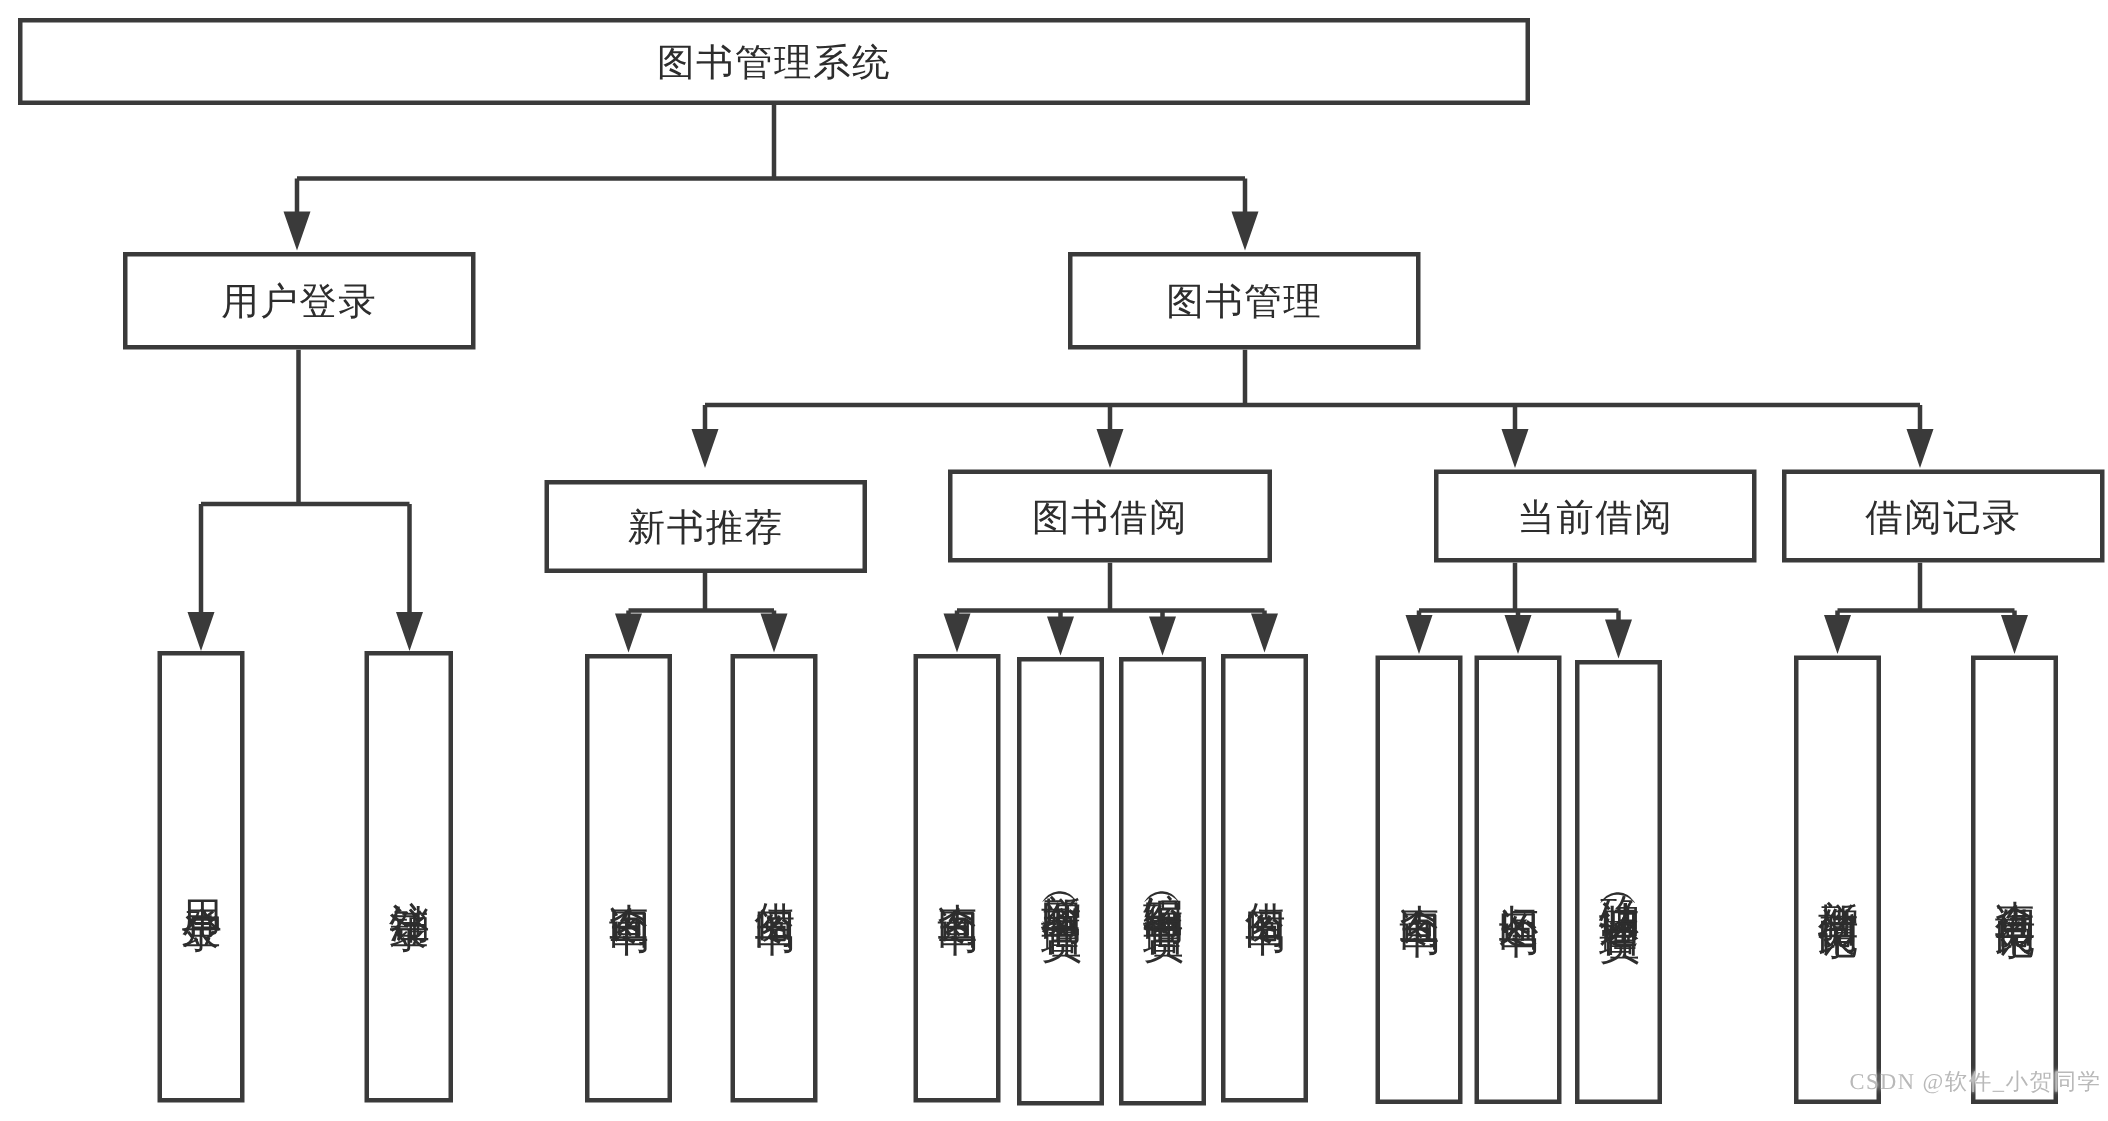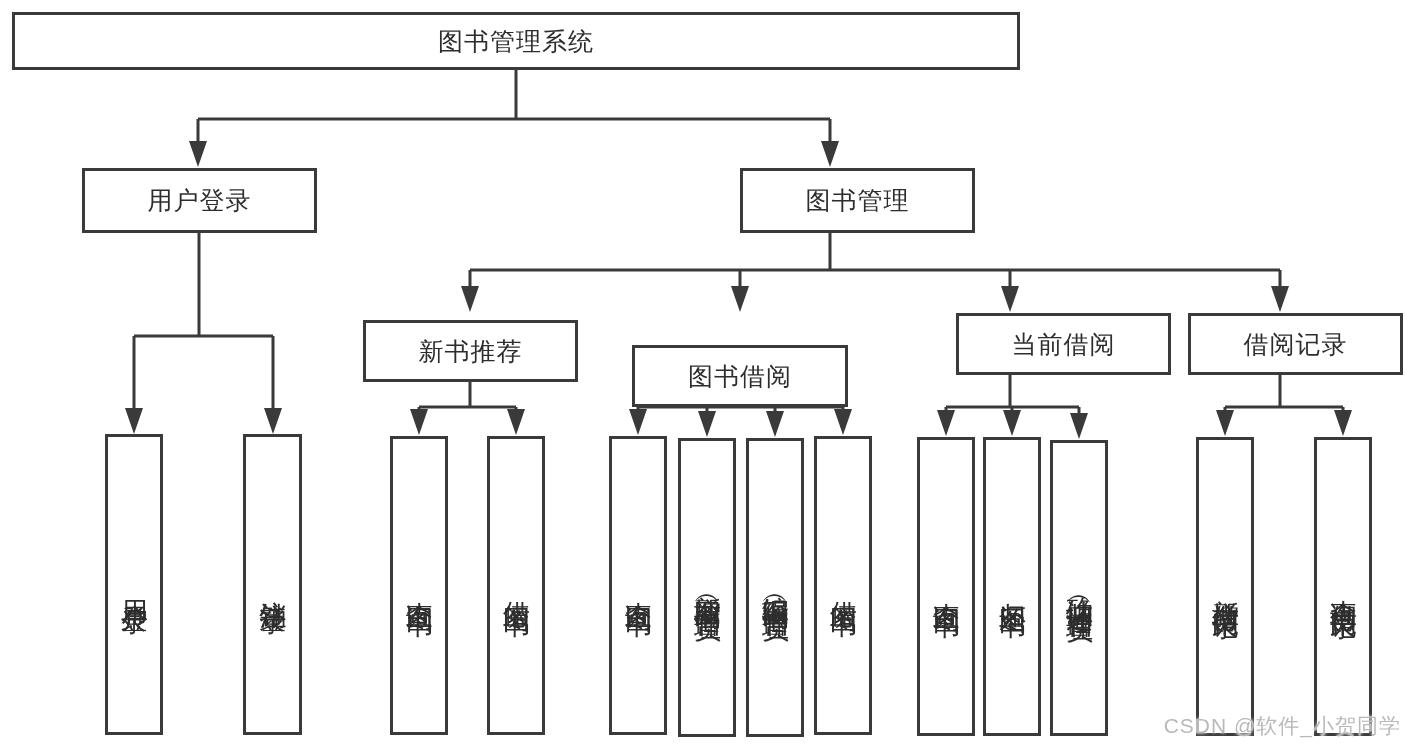--- a/index.html
+++ b/index.html
@@ -2,21 +2,21 @@
 <html style="--line-color: #3a3a3a; --text-color: #2d2d2d; --bg-color: #ffffff; --watermark-color: #b9b9b9;"><head>
 <meta charset="utf-8">
 <style>
   html, body { margin: 0; padding: 0; }
   body { background: #ffffff; }
   .canvas {
     position: relative;
     width: 1405px;
     height: 747px;
     background: var(--bg-color, #ffffff);
-    font-family: Liberation Sans, sans-serif;
+    font-family: Liberation Serif, serif;
     overflow: hidden;
   }
   svg.connectors {
     position: absolute;
     left: 0; top: 0;
     width: 1405px; height: 747px;
     pointer-events: none;
   }
   svg.connectors path.conn {
     fill: none;
@@ -47,21 +47,21 @@
     text-orientation: mixed;
     font-size: 27px;
     letter-spacing: 3px;
     line-height: 1;
     white-space: nowrap;
   }
   .watermark {
     position: absolute;
     right: 4px;
     top: 712px;
-    font-size: 21px;
+    font-size: 15px;
     letter-spacing: 1px;
     color: var(--watermark-color, #b9b9b9);
     text-shadow: 0 0 2px #ffffff, 0 0 4px #ffffff;
     white-space: nowrap;
   }
 </style>
 </head>
 <body>
 
 <div class="canvas">
@@ -95,28 +95,28 @@
          M1334 410 L1352 410 L1343 436 Z"></path>
   </svg>
 
   <div class="node h" style="left:12px; top:12px; width:1008px; height:58px;">
     <span class="lbl">图书管理系统</span>
   </div>
 
   <div class="node h" style="left:82px; top:168px; width:235px; height:65px;">
     <span class="lbl">用户登录</span>
   </div>
-  <div class="node h" style="left:740px; top:168px; width:235px; height:65px;">
+  <div class="node h" style="left:712px; top:168px; width:235px; height:65px;">
     <span class="lbl">图书管理</span>
   </div>
 
   <div class="node h" style="left:363px; top:320px; width:215px; height:62px;text-align:right;">
     <span class="lbl">新书推荐</span>
   </div>
-  <div class="node h" style="left:632px; top:313px; width:216px; height:62px;margin-top:32px;">
+  <div class="node h" style="left:632px; top:313px; width:216px; height:62px;">
     <span class="lbl">图书借阅</span>
   </div>
   <div class="node h" style="left:956px; top:313px; width:215px; height:62px;">
     <span class="lbl">当前借阅</span>
   </div>
   <div class="node h" style="left:1172px; top:313px; width:215px; height:62px;margin-left:16px;">
     <span class="lbl">借阅记录</span>
   </div>
 
   <div class="node v" style="left:105px; top:434px; width:58px; height:301px;">

